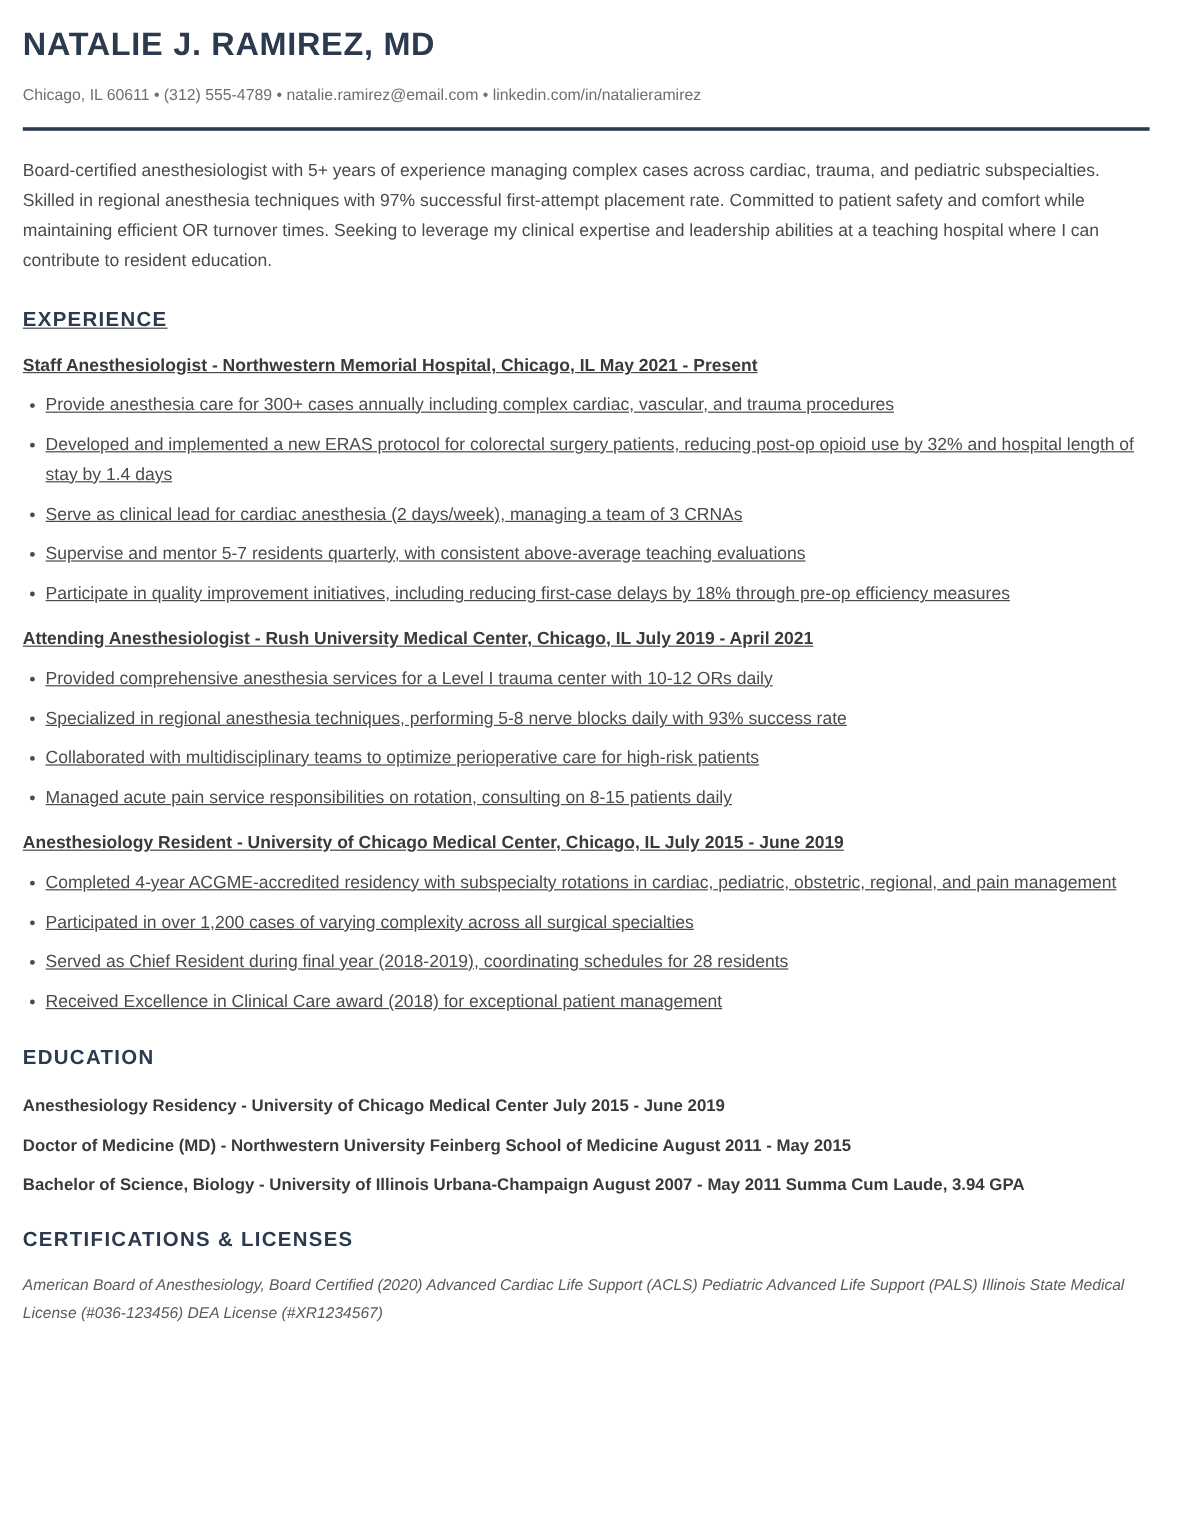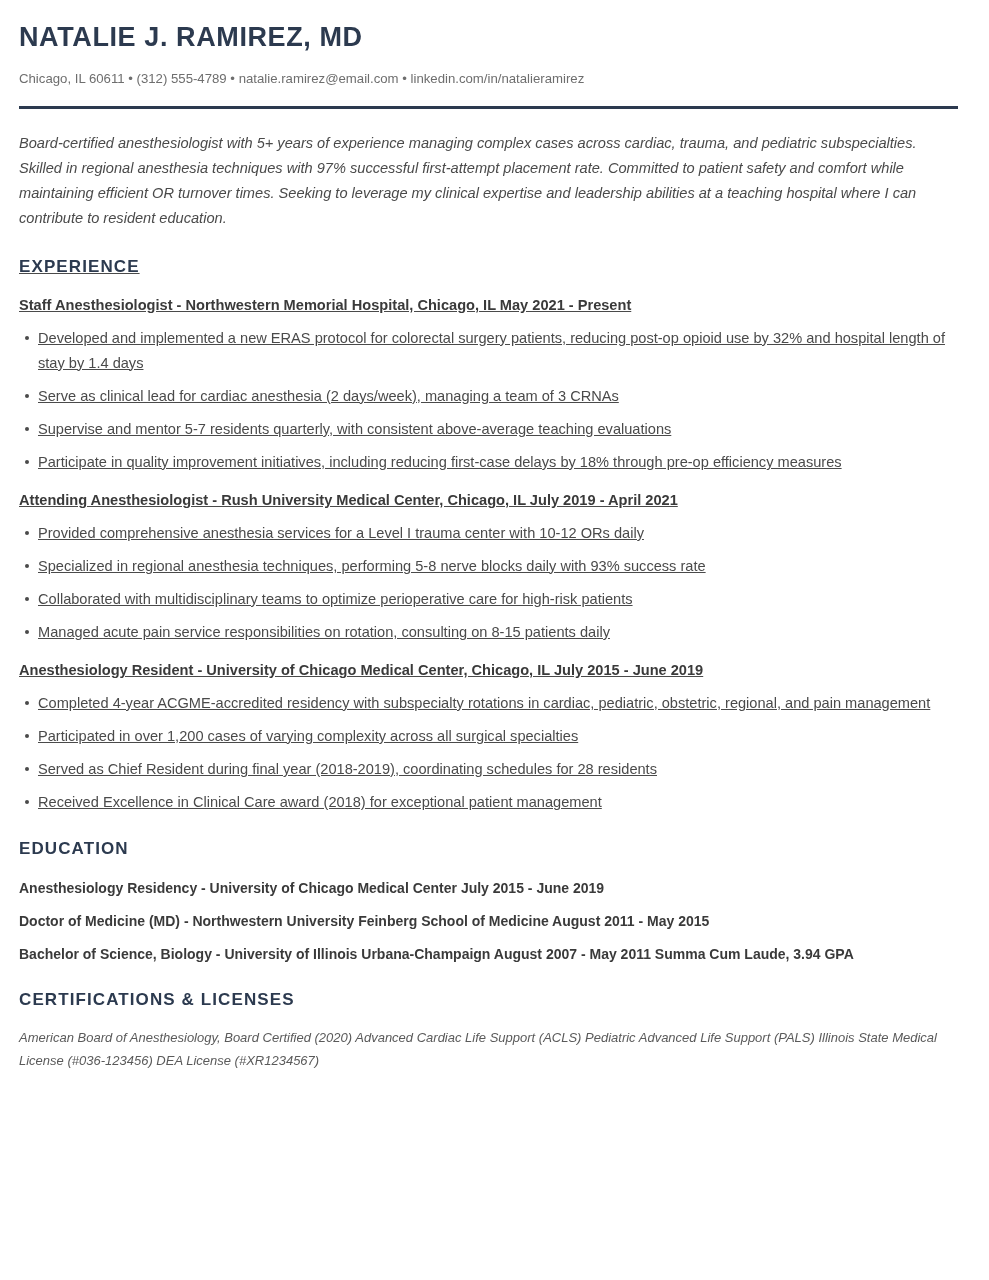--- a/index.html
+++ b/index.html
@@ -41,21 +41,20 @@
     margin: 0 0 22px 0;
   }
 
   
   .summary {
     font-size: 14.6px;
     line-height: 1.72;
     color: #4a4a4a;
     margin: 0 0 26px 0;
     max-width: 940px;
-    font-style: italic;
   }
 
   
   .section {
     margin: 0 0 6px 0;
   }
   .section-title {
     font-size: 17px;
     font-weight: bold;
     color: #2c3a4f;
@@ -138,20 +137,21 @@
   <hr class="rule">
 
   <p class="summary">Board-certified anesthesiologist with 5+ years of experience managing complex cases across cardiac, trauma, and pediatric subspecialties. Skilled in regional anesthesia techniques with 97% successful first-attempt placement rate. Committed to patient safety and comfort while maintaining efficient OR turnover times. Seeking to leverage my clinical expertise and leadership abilities at a teaching hospital where I can contribute to resident education.</p>
 
   <div class="section exp-section">
     <h2 class="section-title">EXPERIENCE</h2>
 
     <div class="entry">
       <div class="entry-heading">Staff Anesthesiologist - Northwestern Memorial Hospital, Chicago, IL May 2021 - Present</div>
       <ul class="bullets">
+        <li>Provide anesthesia care for 300+ cases annually including complex cardiac, vascular, and trauma procedures</li>
         <li>Developed and implemented a new ERAS protocol for colorectal surgery patients, reducing post-op opioid use by 32% and hospital length of stay by 1.4 days</li>
         <li>Serve as clinical lead for cardiac anesthesia (2 days/week), managing a team of 3 CRNAs</li>
         <li>Supervise and mentor 5-7 residents quarterly, with consistent above-average teaching evaluations</li>
         <li>Participate in quality improvement initiatives, including reducing first-case delays by 18% through pre-op efficiency measures</li>
       </ul>
     </div>
 
     <div class="entry">
       <div class="entry-heading">Attending Anesthesiologist - Rush University Medical Center, Chicago, IL July 2019 - April 2021</div>
       <ul class="bullets">

